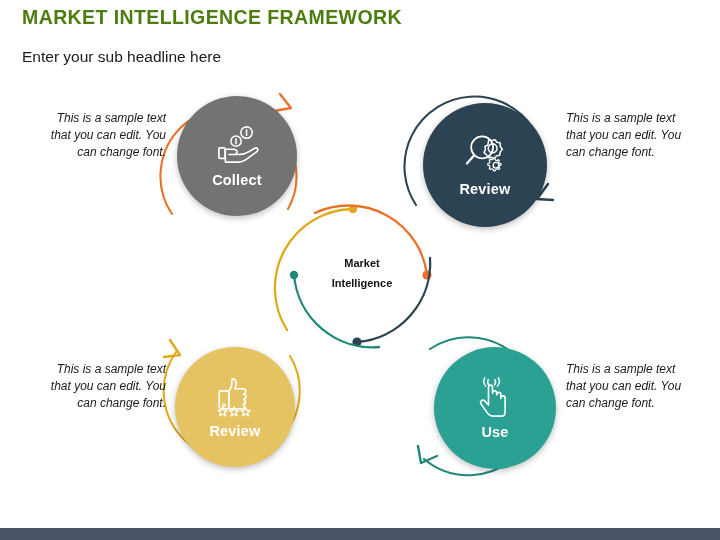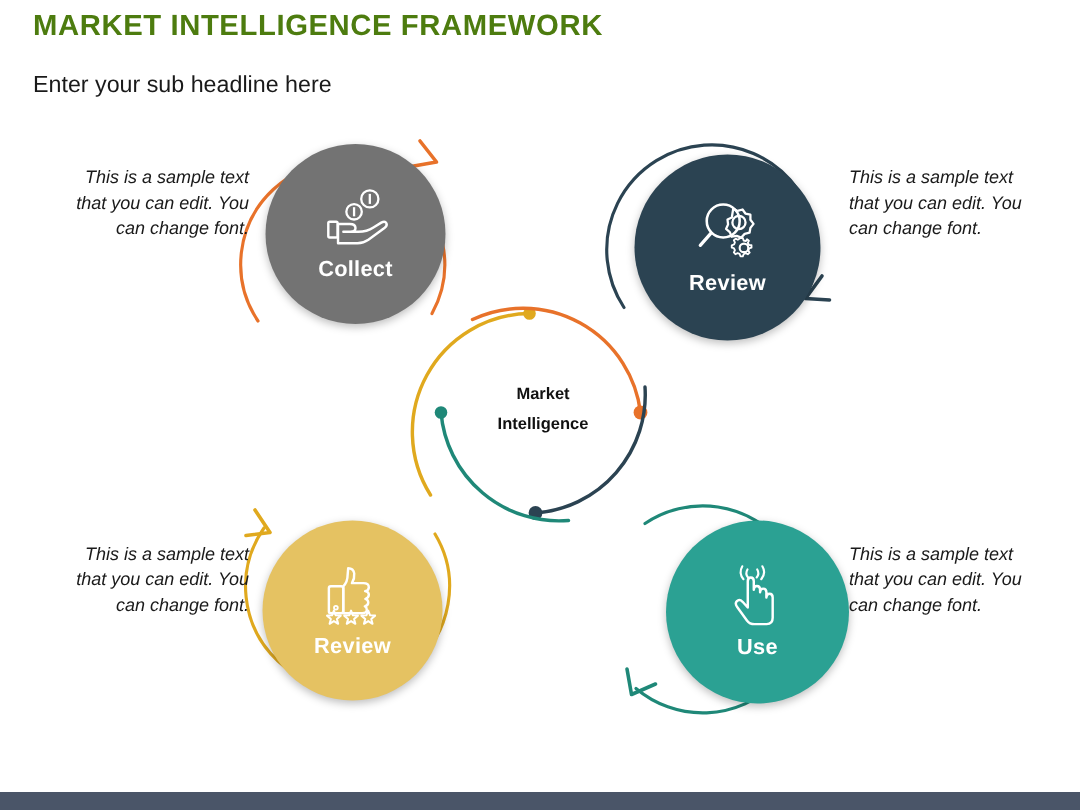--- a/index.html
+++ b/index.html
@@ -96,21 +96,21 @@
     left: 423px; top: 103px;
     width: 124px; height: 124px;
     background: #2B4352;
   }
   #node-review {
     left: 175px; top: 347px;
     width: 120px; height: 120px;
     background: #E5C262;
   }
   #node-use {
-    left: 444px; top: 347px;
+    left: 434px; top: 347px;
     width: 122px; height: 122px;
     background: #2BA193;
   }
 
   
   #center-hub {
     position: absolute;
     left: 296px;
     top: 230px;
     width: 132px;

